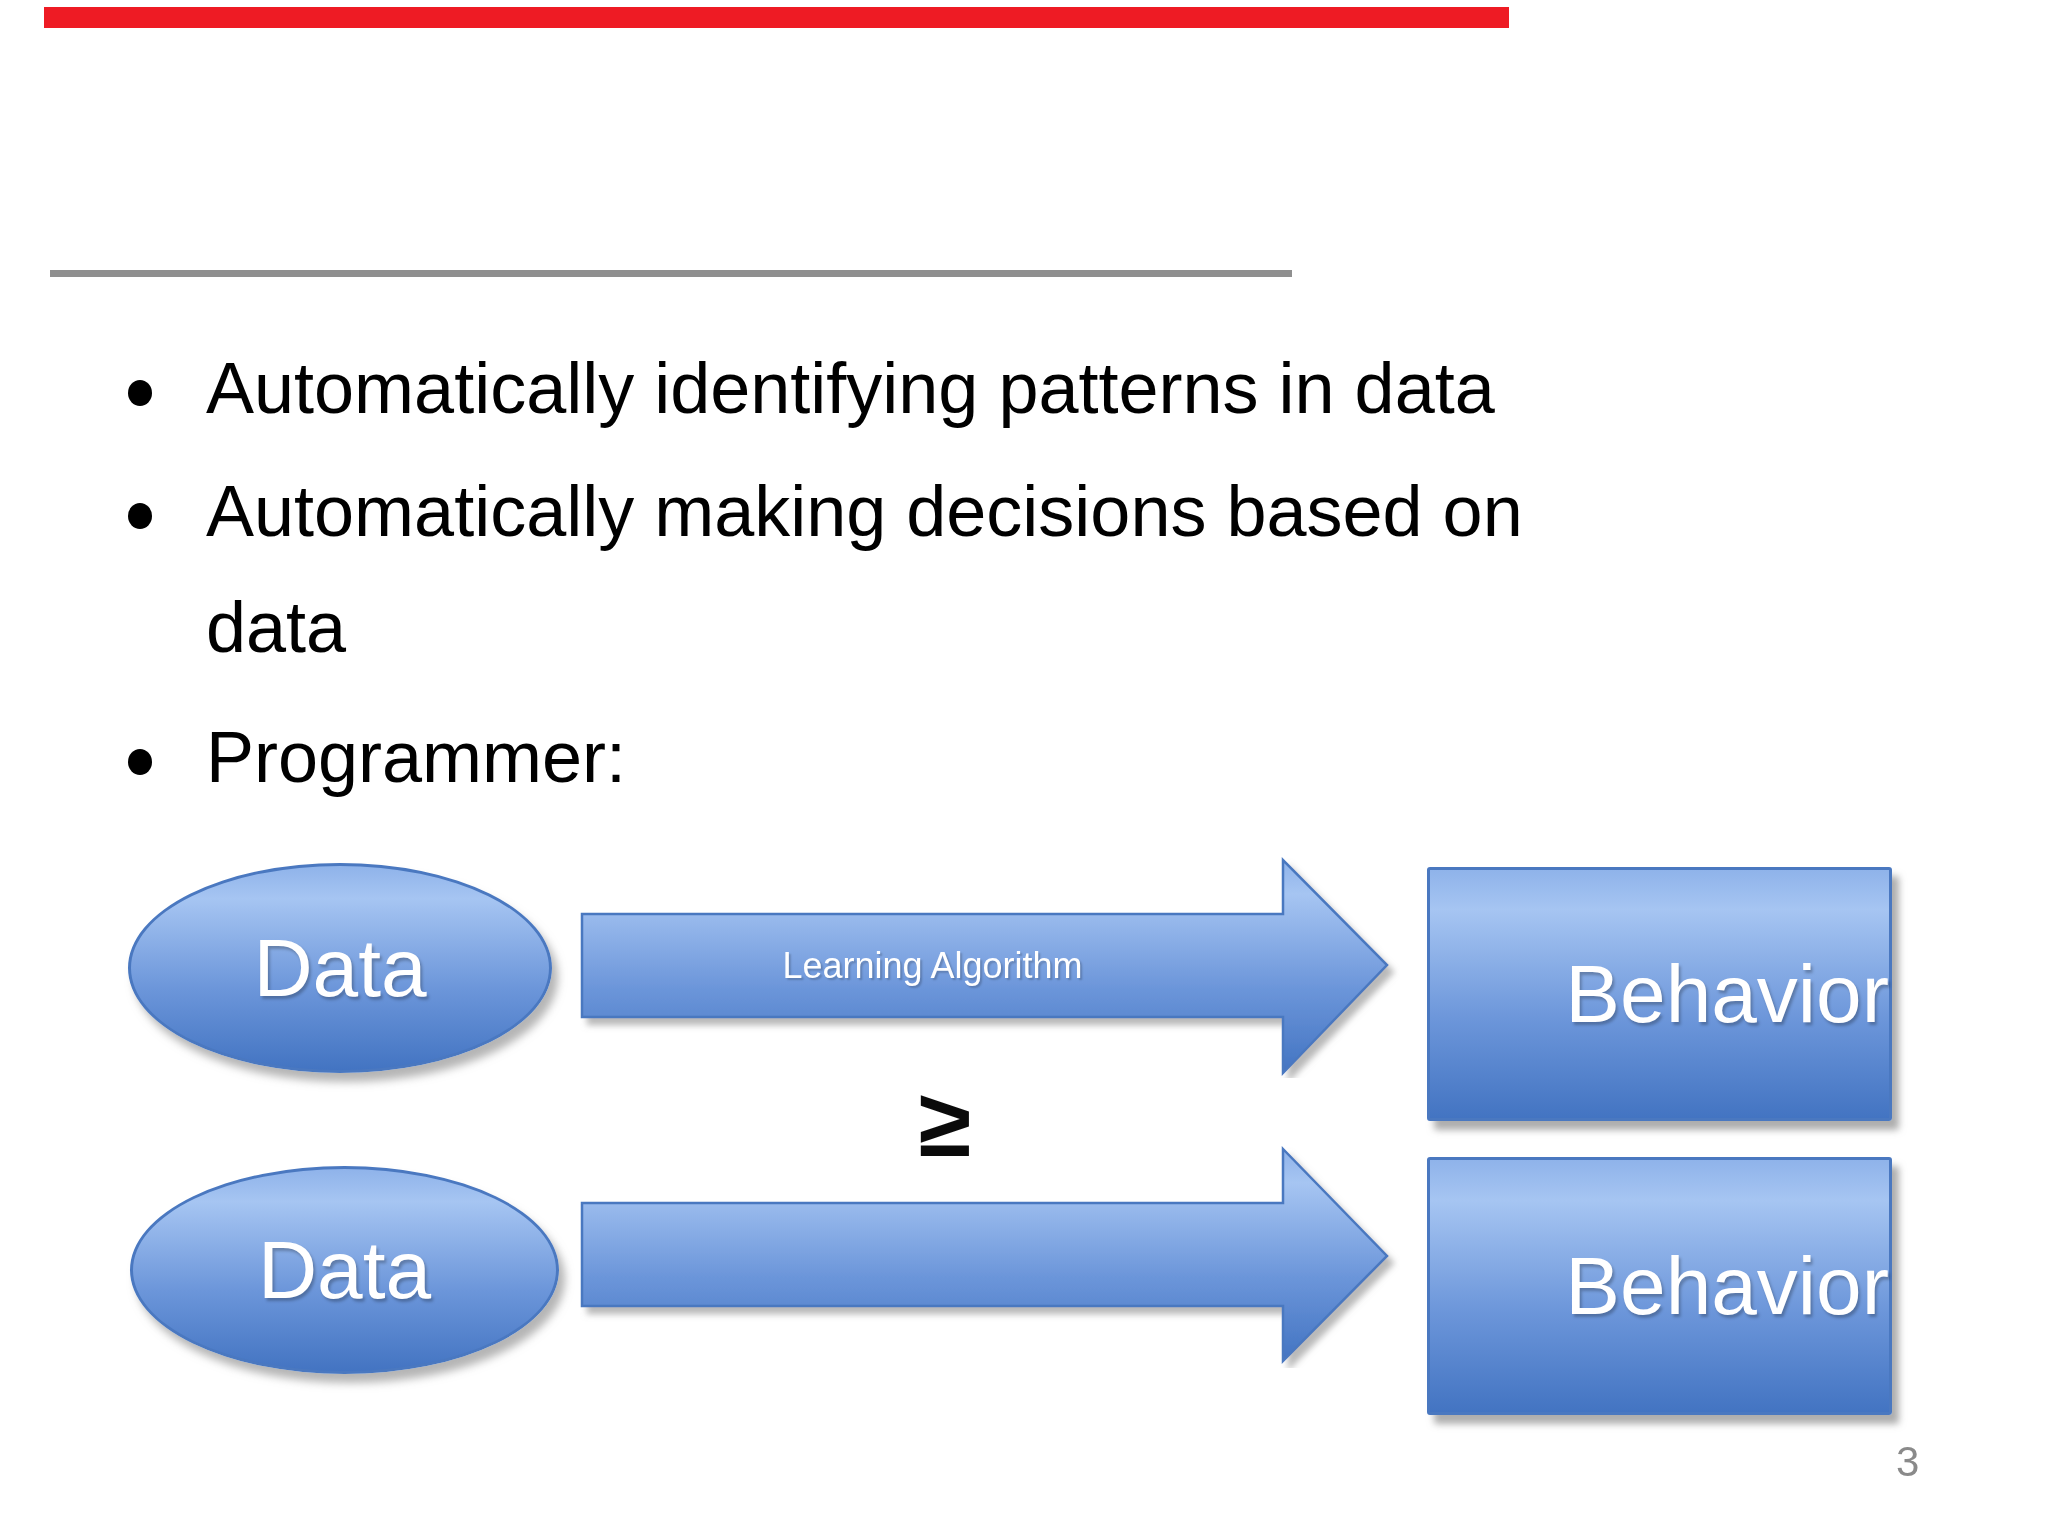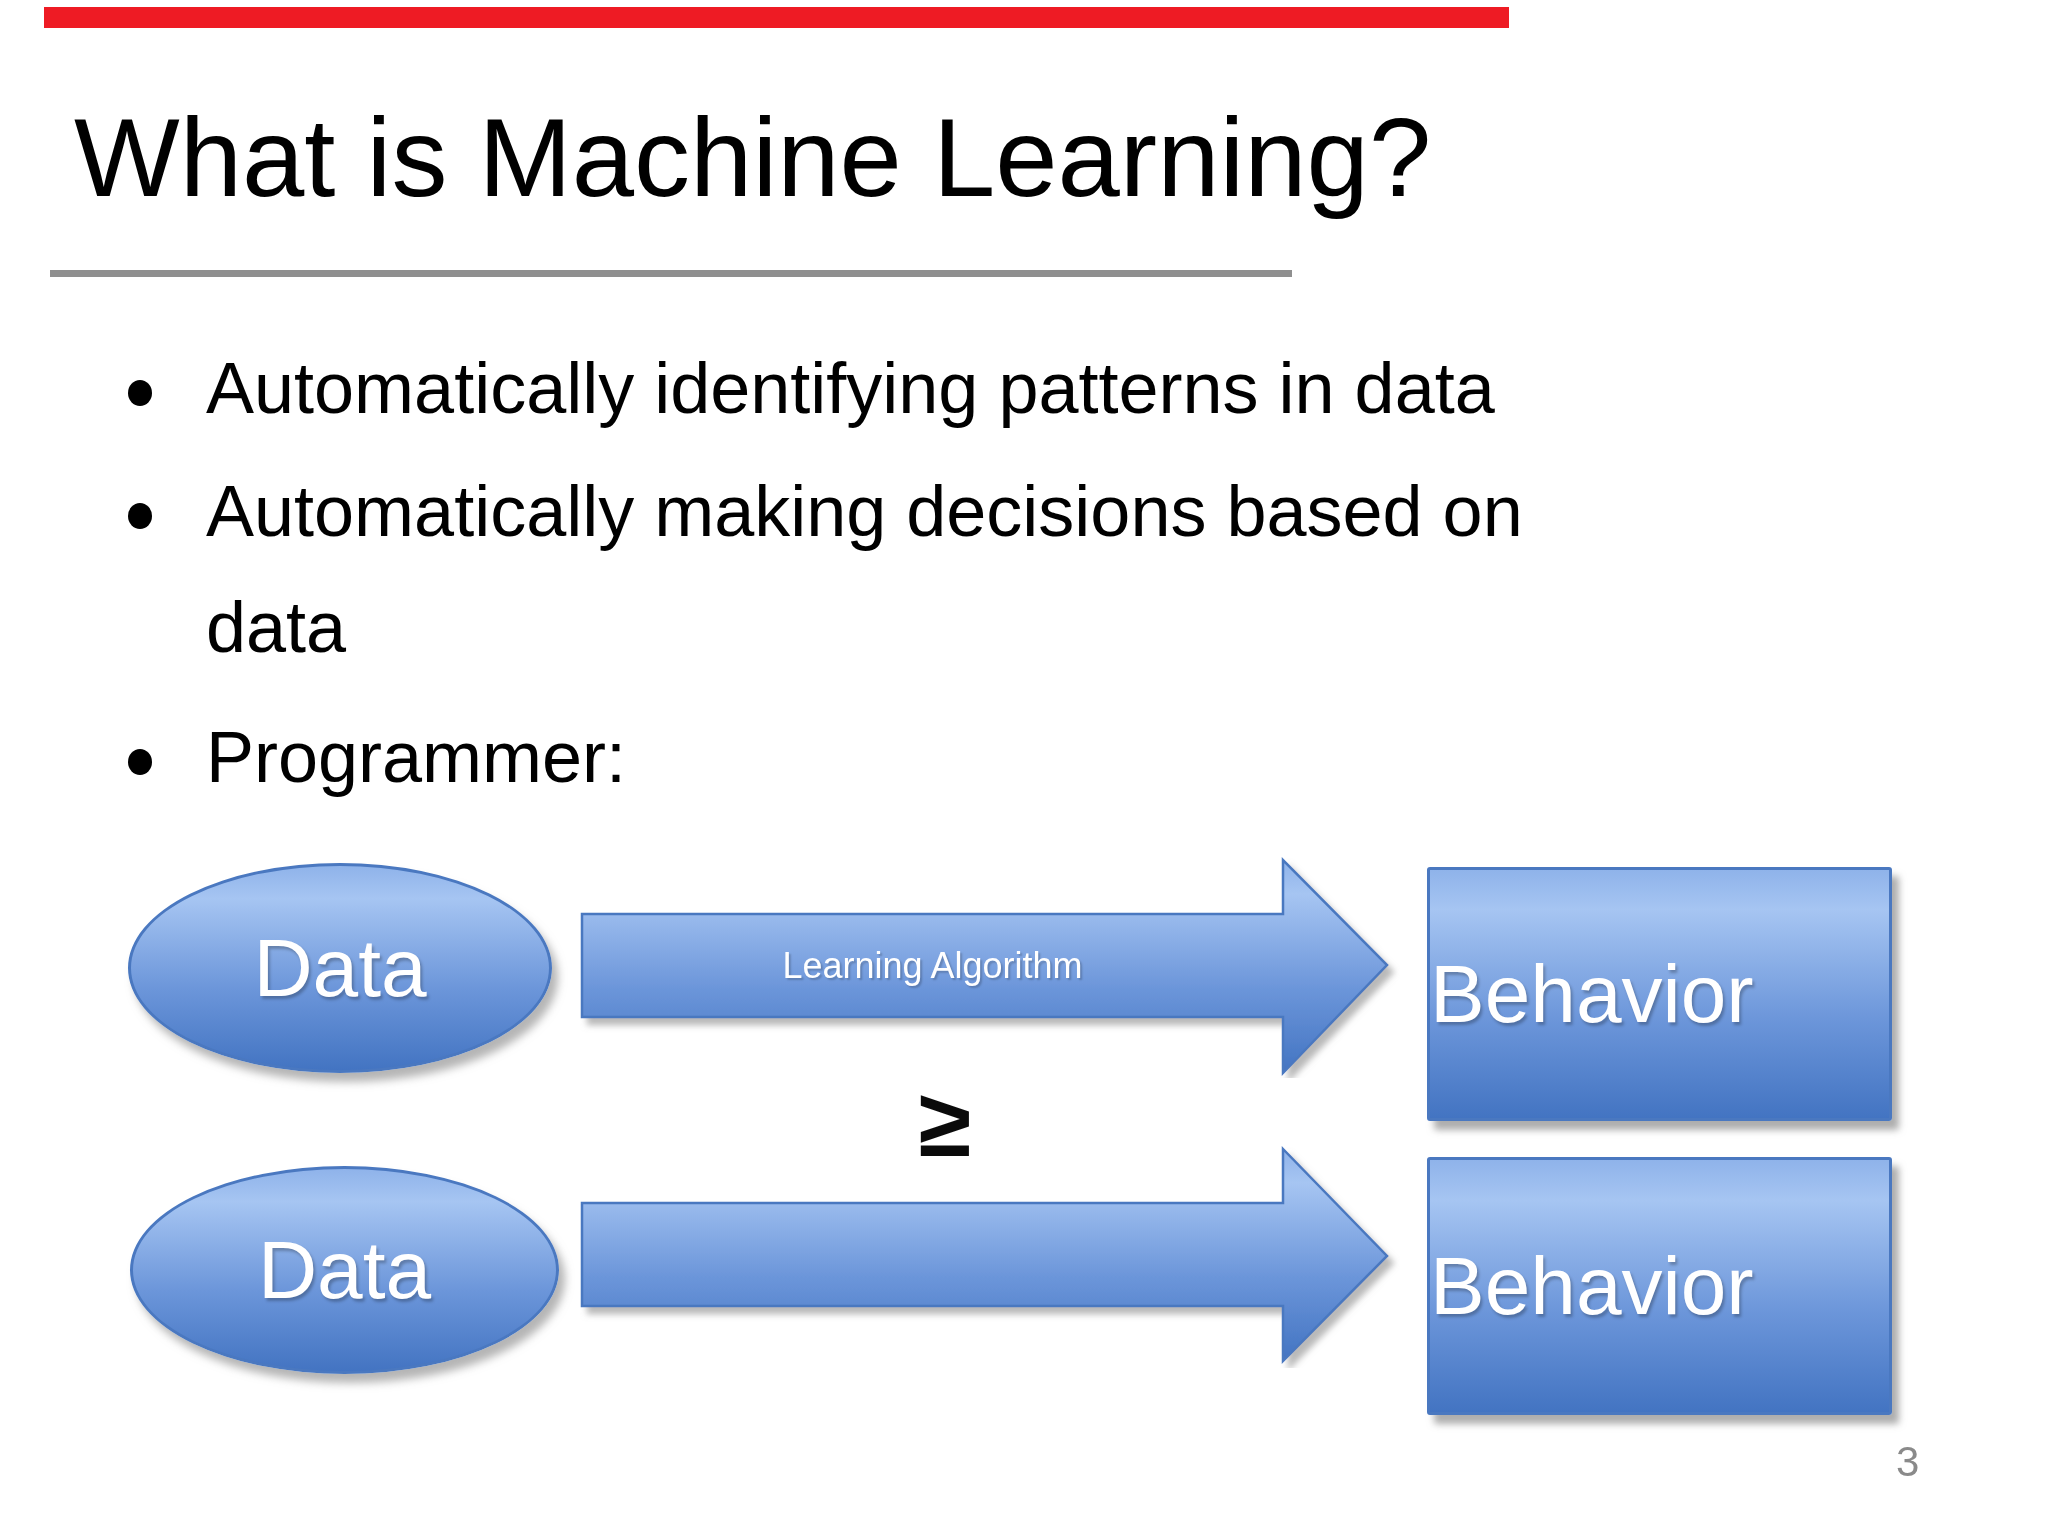--- a/index.html
+++ b/index.html
@@ -47,21 +47,21 @@
   .ellipse-1{left:128px;top:863px;width:418px;height:204px;}
   .ellipse-2{left:130px;top:1166px;width:423px;height:202px;}
   .shape-text{
     color:#fff;font-size:82px;line-height:1;
     text-shadow:2px 3px 3px rgba(0,0,0,0.25);
   }
   .behavior-box{
     position:absolute;left:1427px;width:465px;
     border:3px solid #4a78c0;border-radius:3px;
     box-shadow:7px 9px 7px rgba(120,120,120,0.6);
-    display:flex;align-items:center;justify-content:flex-start;
+    display:flex;align-items:center;justify-content:flex-end;
     box-sizing:border-box;
   }
   .box-1{top:867px;height:254px;}
   .box-2{top:1157px;height:258px;}
   .arrow-svg{position:absolute;left:580px;width:820px;height:222px;}
   .arrow-1{top:856px;}
   .arrow-2{top:1146px;}
   .arrow-label{
     position:absolute;left:582px;width:701px;
     display:flex;align-items:center;justify-content:center;
@@ -79,21 +79,20 @@
     font-size:42px;color:#8a8a8a;
   }
 </style>
 </head>
 <body>
 
 <div class="slide">
 
   <div class="top-bar"></div>
 
-  <div class="slide-title">What is Machine Learning?</div>
 
   <div class="title-rule"></div>
 
   <div class="bullets">
     <div class="bullet-item b1">
       <span class="dot"></span>
       <span class="bullet-line">Automatically identifying patterns in data</span>
     </div>
     <div class="bullet-item b2">
       <span class="dot"></span>

